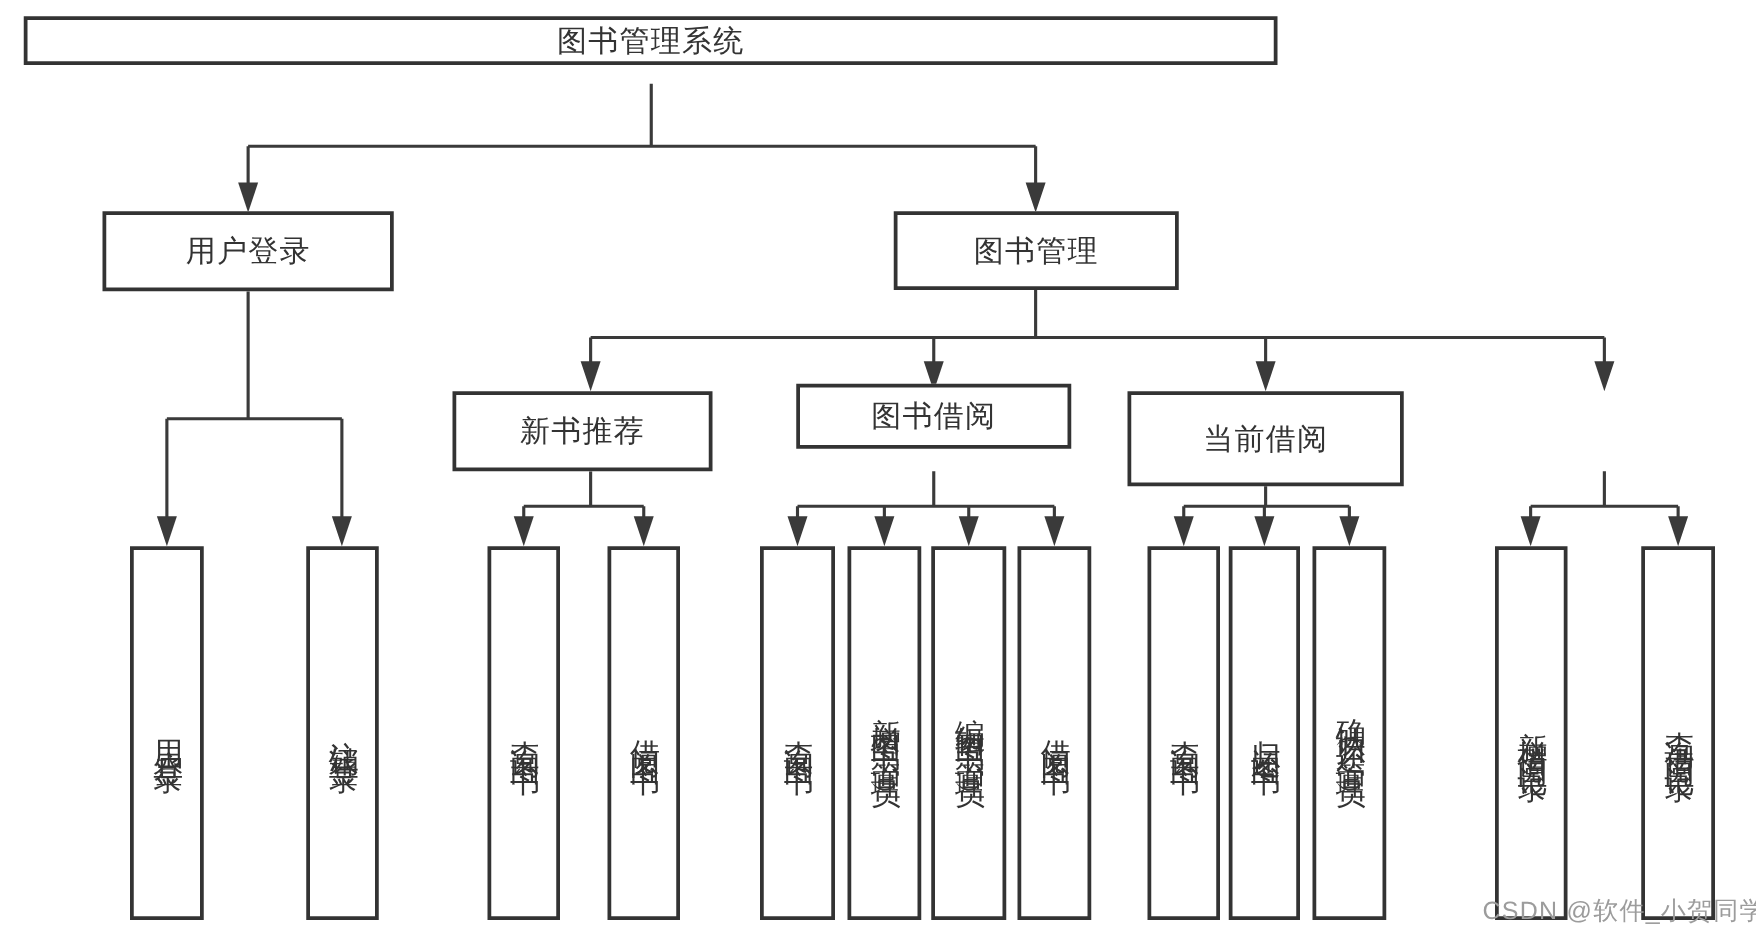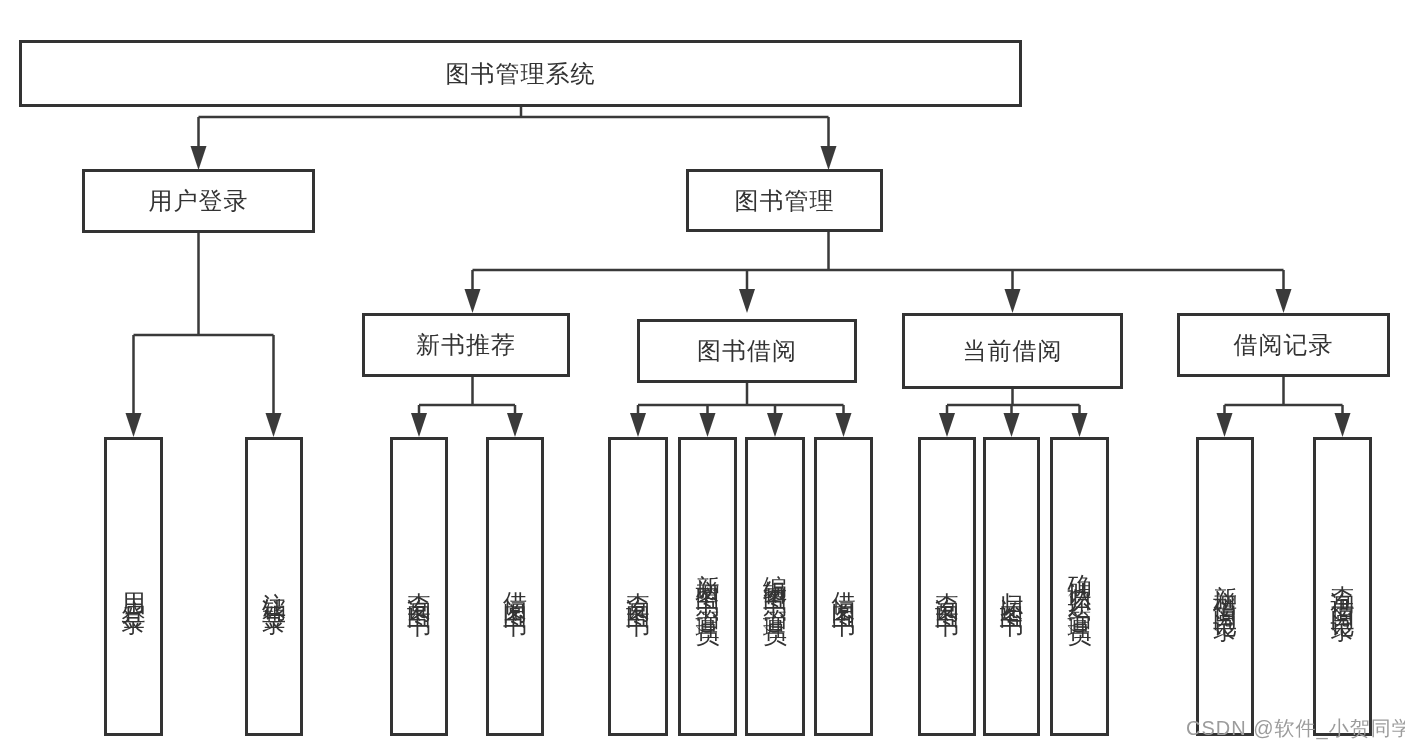--- a/index.html
+++ b/index.html
@@ -84,42 +84,39 @@
 
     <g stroke="#3a3a3a" stroke-width="2.5" fill="none">
       <path d="M1283.5 377 V405 M1224.5 405 H1342.5 M1224.5 405 V417 M1342.5 405 V417"></path>
     </g>
     <g fill="#3a3a3a" stroke="none">
       <polygon points="1216.5,413 1232.5,413 1224.5,437"></polygon>
       <polygon points="1334.5,413 1350.5,413 1342.5,437"></polygon>
     </g>
   </svg>
 
-  <div class="node" style="left:19px;top:13px;width:1003px;height:67px;margin-top:27px;">
+  <div class="node" style="left:19px;top:13px;width:1003px;height:39px;">
     <span class="h-label">图书管理系统</span>
   </div>
 
   <div class="node" style="left:82px;top:169px;width:233px;height:64px;">
     <span class="h-label">用户登录</span>
   </div>
-  <div class="node" style="left:686px;top:169px;width:197px;height:63px;">
+  <div class="node" style="left:715px;top:169px;width:228px;height:63px;">
     <span class="h-label">图书管理</span>
   </div>
 
   <div class="node" style="left:362px;top:313px;width:208px;height:64px;">
     <span class="h-label">新书推荐</span>
   </div>
-  <div class="node" style="left:637px;top:319px;width:220px;height:64px;font-family:Liberation Serif, serif;">
+  <div class="node" style="left:637px;top:307px;width:220px;height:52px;font-family:Liberation Serif, serif;">
     <span class="h-label">图书借阅</span>
   </div>
   <div class="node" style="left:902px;top:313px;width:221px;height:76px;">
     <span class="h-label">当前借阅</span>
-  </div>
-  <div class="node" style="left:1177px;top:313px;width:213px;height:64px;">
-    <span class="h-label">借阅记录</span>
   </div>
 
   <div class="node" style="left:104px;top:437px;width:59px;height:299px;">
     <span class="v-label">用户登录</span>
   </div>
   <div class="node" style="left:245px;top:437px;width:58px;height:299px;">
     <span class="v-label">注销登录</span>
   </div>
 
   <div class="node" style="left:390px;top:437px;width:58px;height:299px;">

